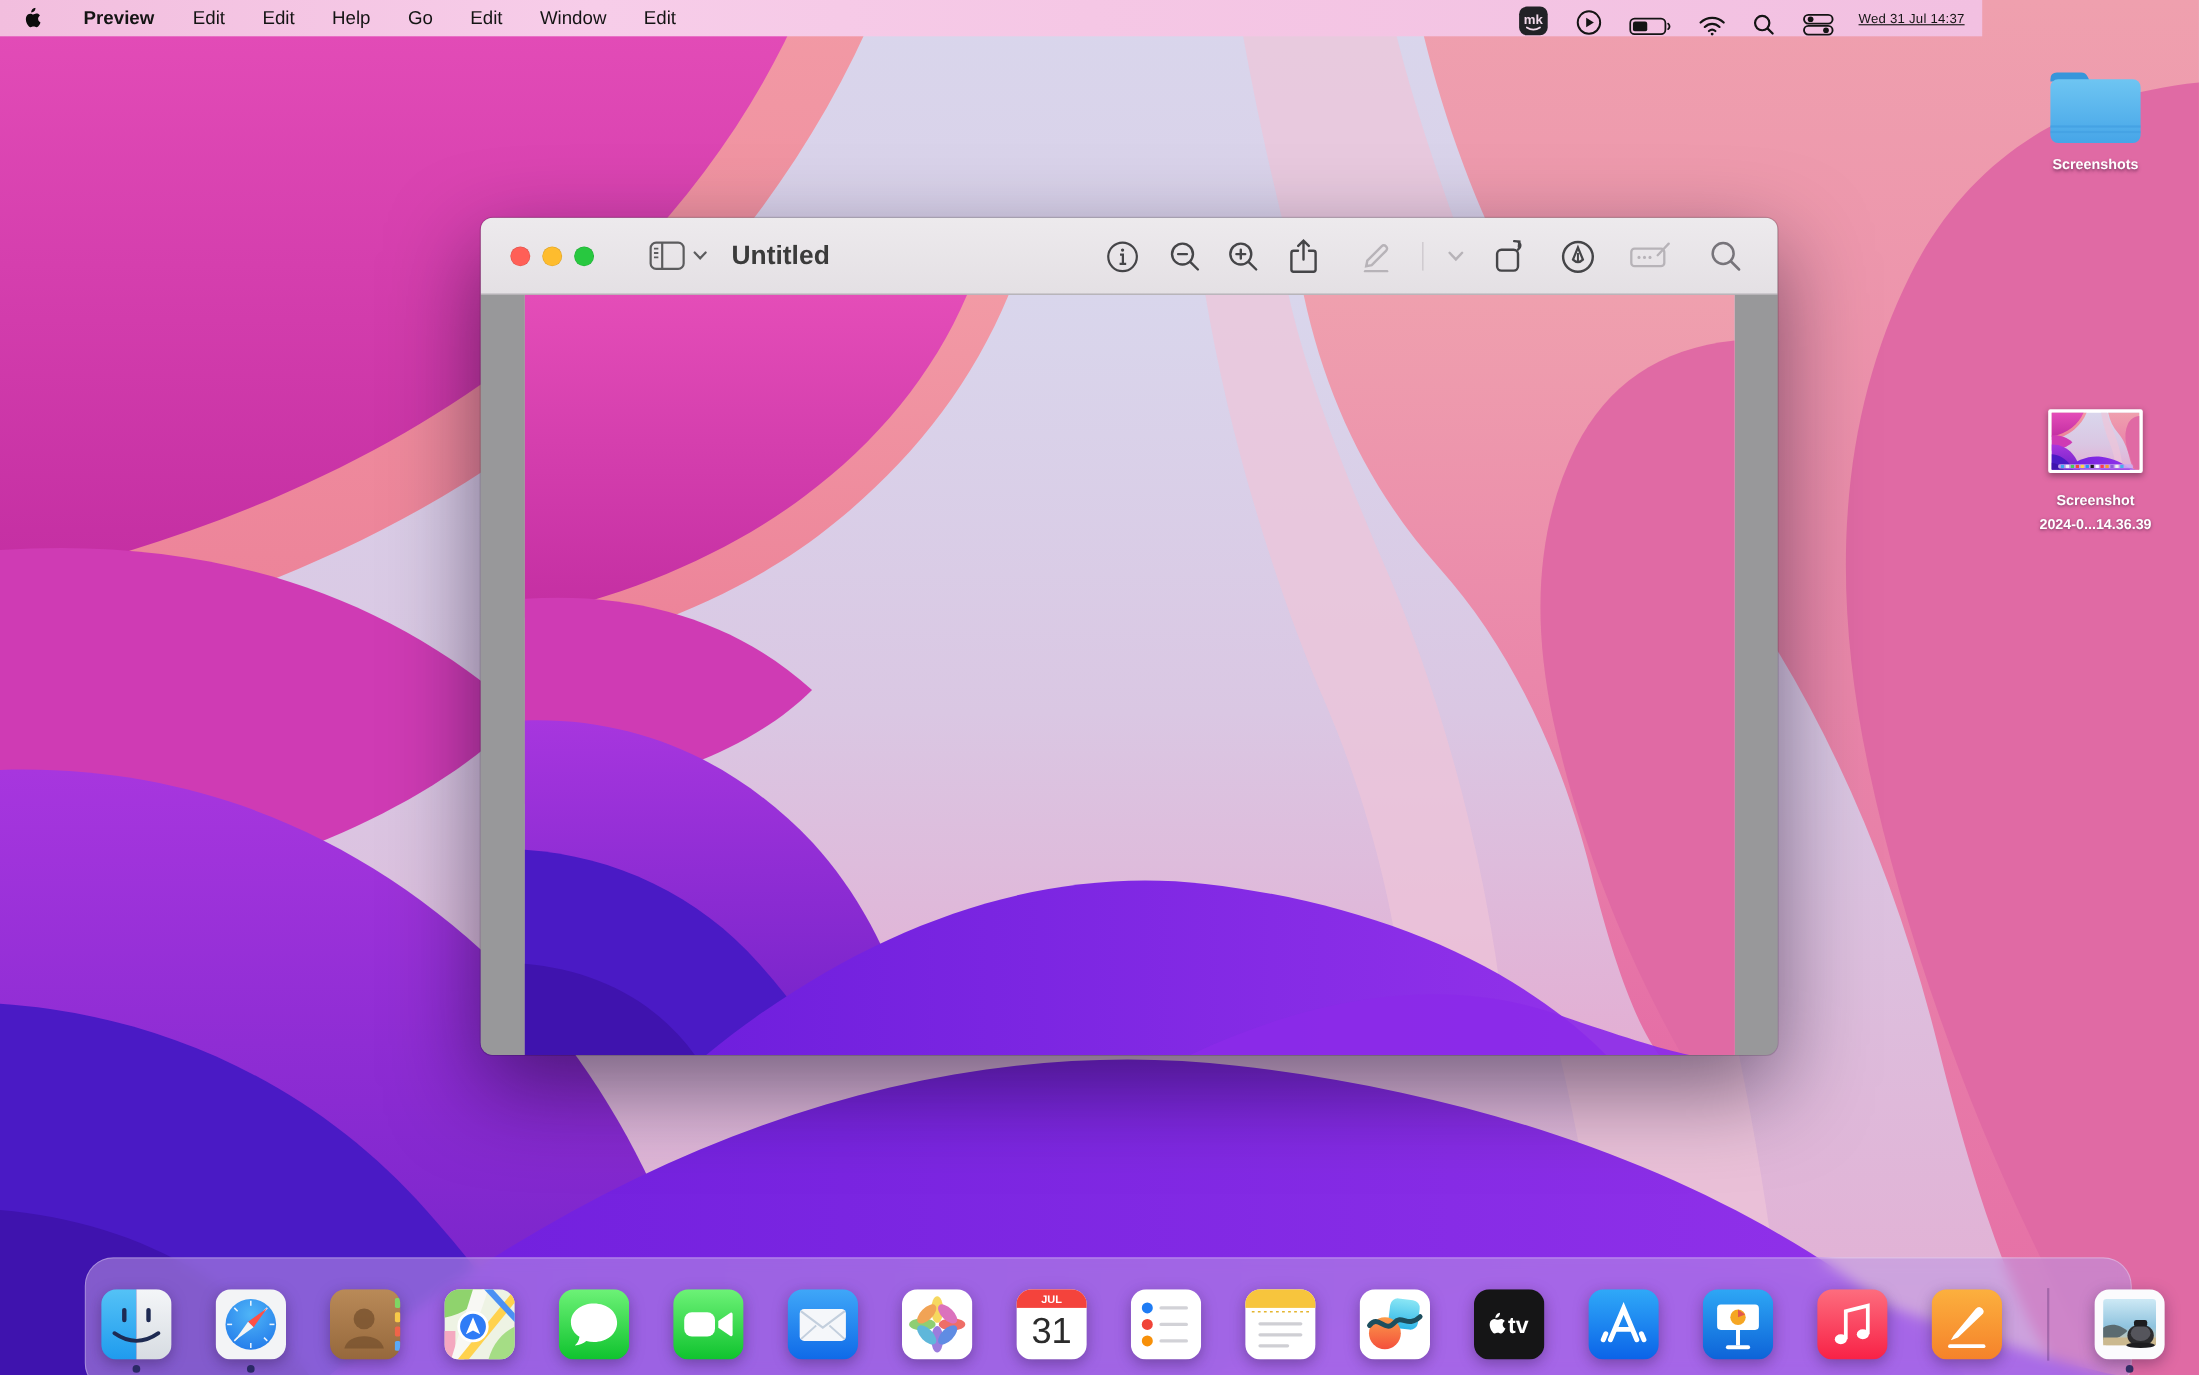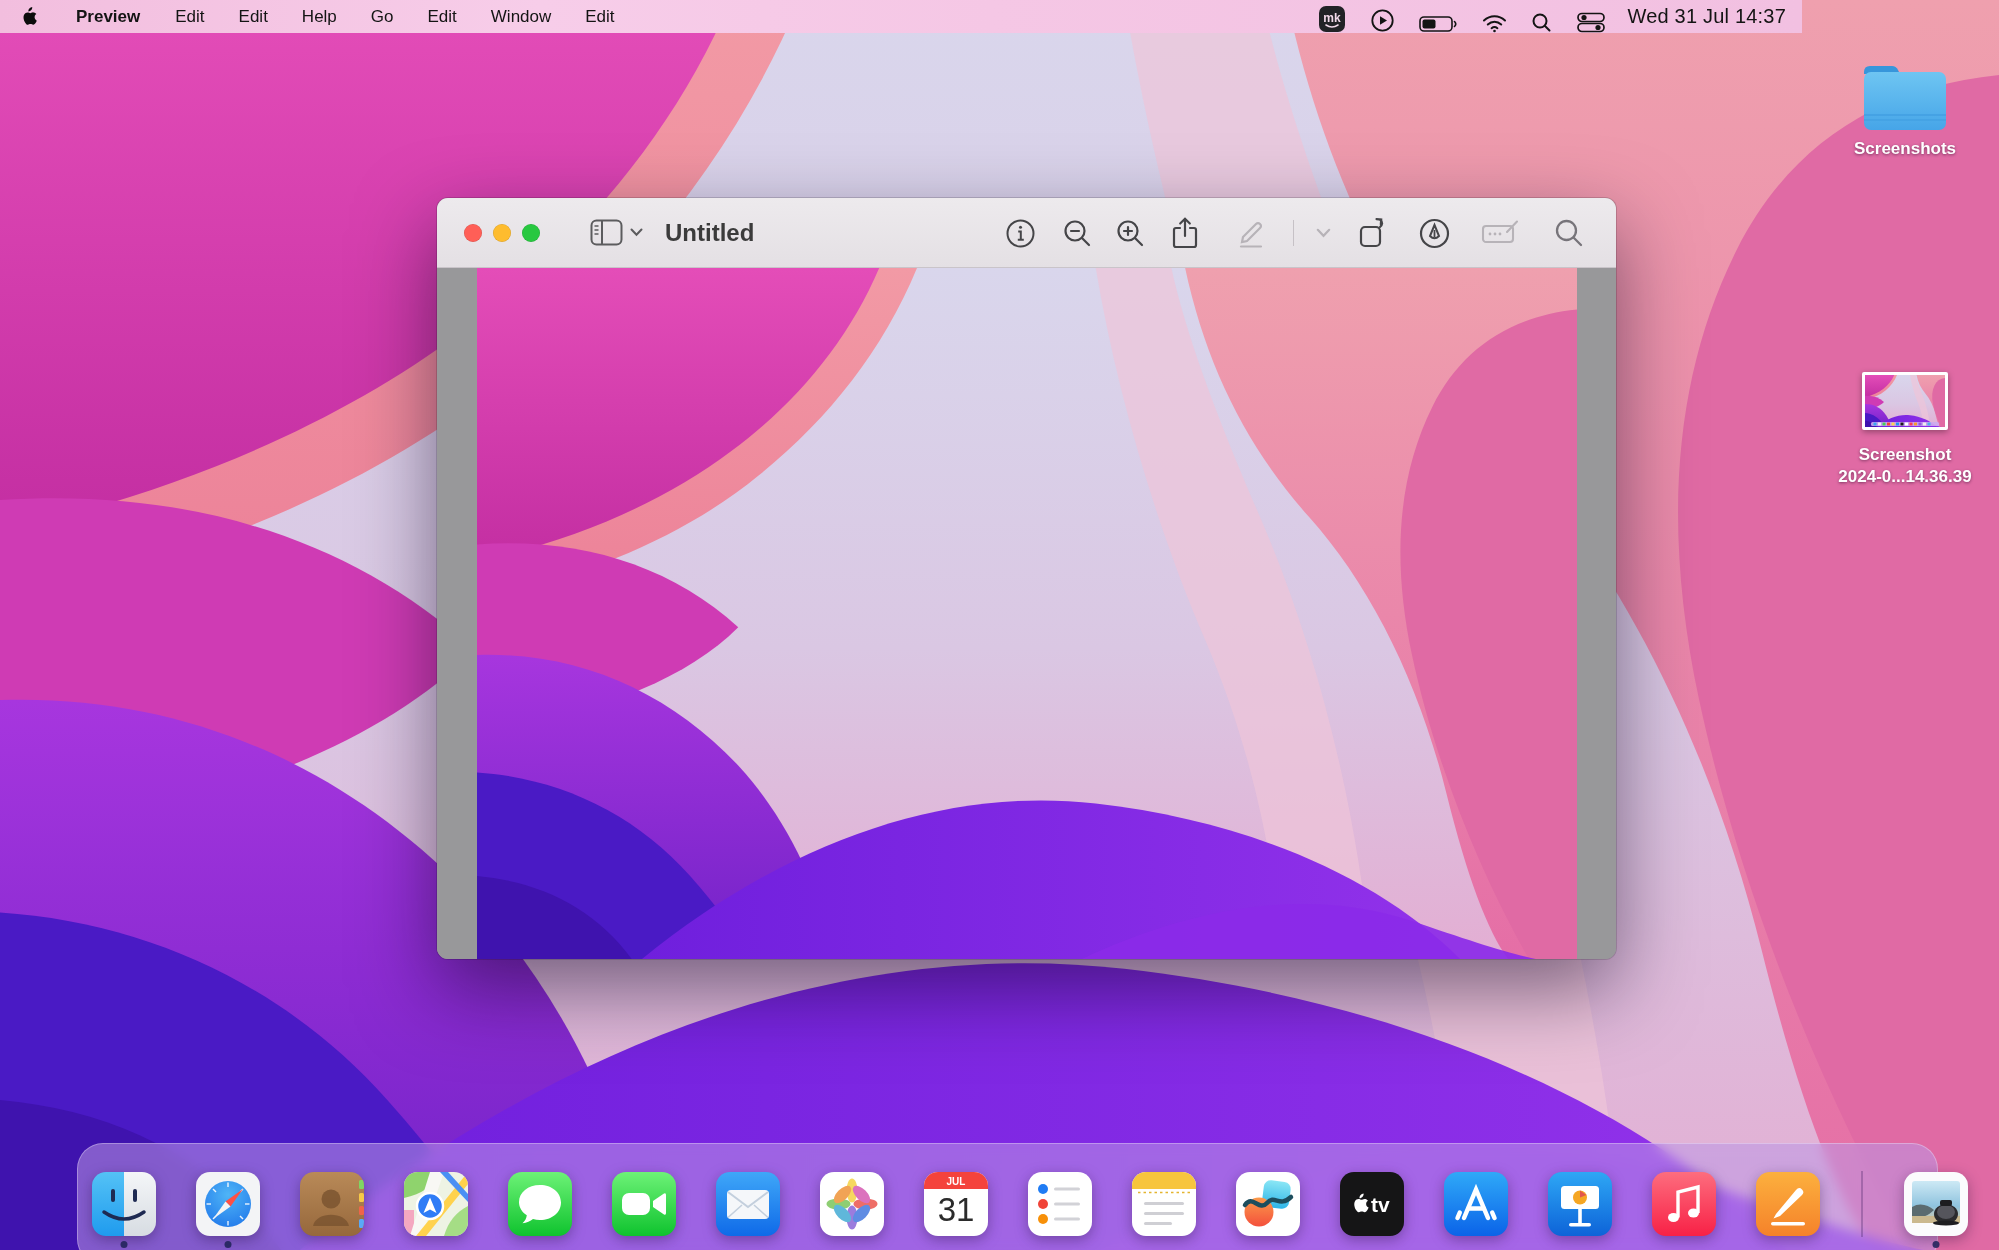--- a/index.html
+++ b/index.html
@@ -12,25 +12,25 @@
   
   .menubar { position:absolute; left:0; top:0; width:1802px; height:33px;
     background:linear-gradient(90deg,#f2bede 0%,#f7cde9 30%,#f5c7e5 55%,#f2c0e1 100%);
     display:flex; align-items:center; justify-content:space-between;
     font-size:17px; color:#141414; z-index:50; }
   .menubar-left, .menubar-right { display:flex; align-items:center; height:100%; }
   .menu-item { padding:0 17px; display:flex; align-items:center; height:100%; cursor:default; }
   .menu-item.apple { padding:0 20px 0 22px; }
   .menu-item.appname { font-weight:bold; padding:0 18px; }
   .status-item { padding:0 12px; display:flex; align-items:flex-end; height:100%; }
-  .clock { padding:0 16px 0 10px; font-size:20px; letter-spacing:.2px; }
+  .clock { padding:0 16px 0 10px; font-size:12px; letter-spacing:.2px;text-decoration:underline; }
 
   
   .desk-icon { position:absolute; text-align:center; z-index:10; cursor:default; }
-  .desk-icon .lbl { color:#fff; font-size:17px; font-weight:600; line-height:22px;
+  .desk-icon .lbl { color:#fff; font-size:13px; font-weight:600; line-height:22px;
     text-shadow:0 1px 3px rgba(40,10,40,.55); }
   #icon-screenshots { left:1822px; top:62px; width:166px; }
   #icon-screenshot-file { left:1807px; top:372px; width:196px; }
   .thumb-frame { width:86px; height:58px; margin:0 auto 14px auto; background:#fff;
     border-radius:2px; padding:3px; box-shadow:0 2px 6px rgba(0,0,0,.35); }
   .thumb-frame svg { width:80px; height:52px; display:block; }
 
   
   .window { position:absolute; left:437px; top:198px; width:1179px; height:761px;
     border-radius:11px; overflow:hidden; z-index:20;

